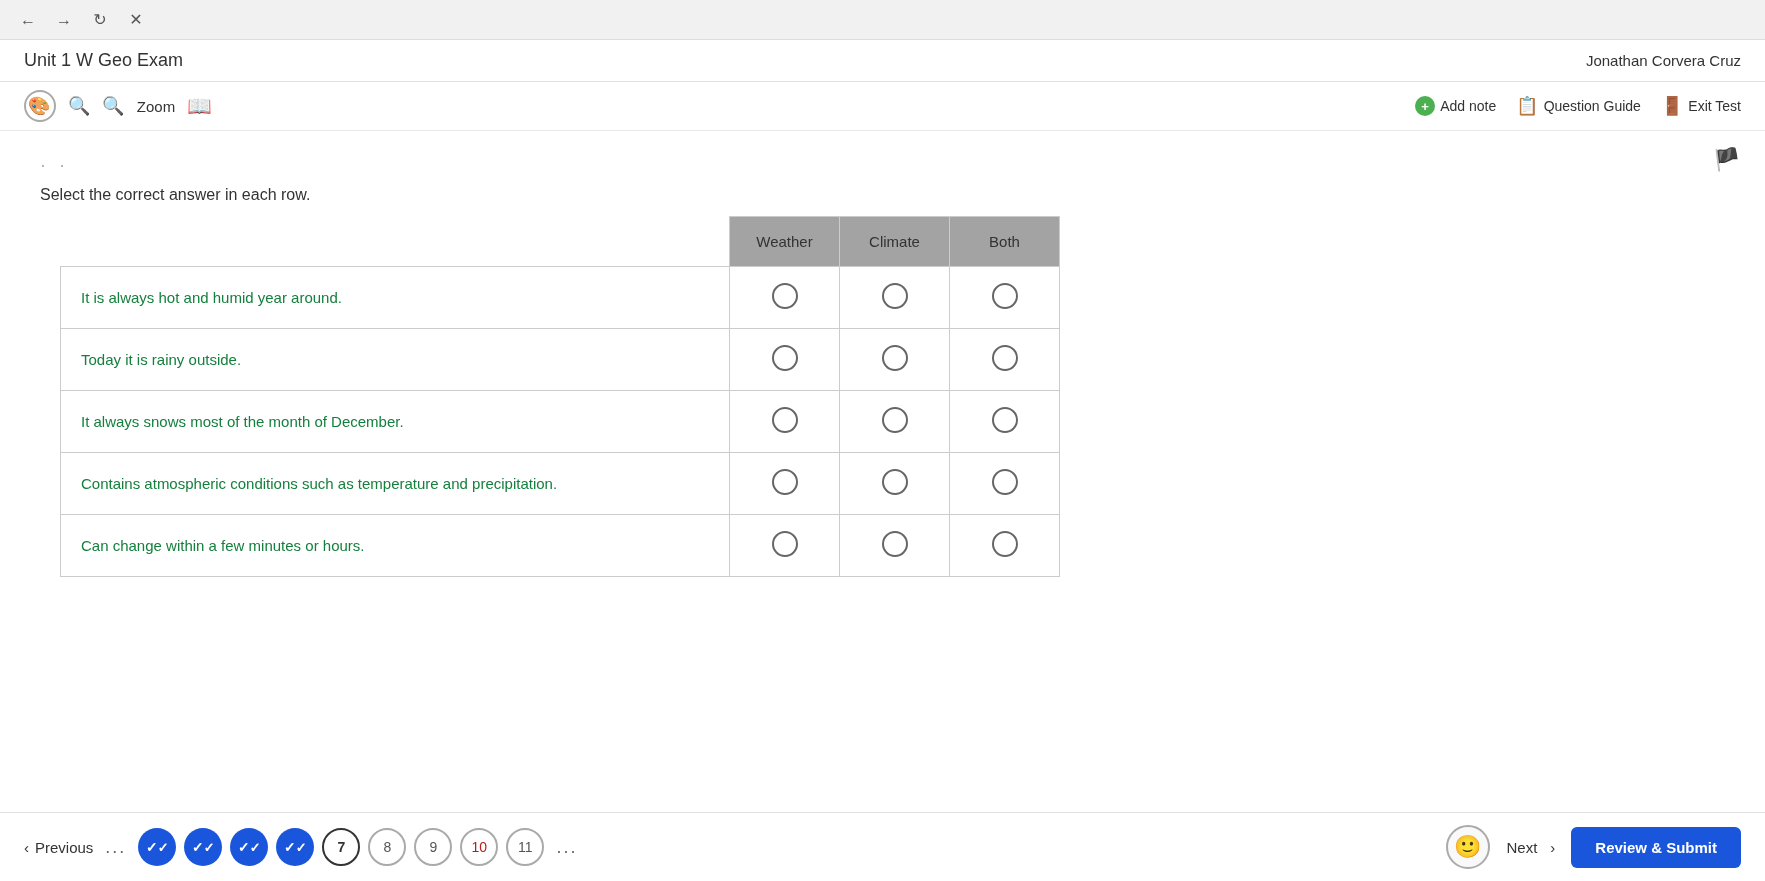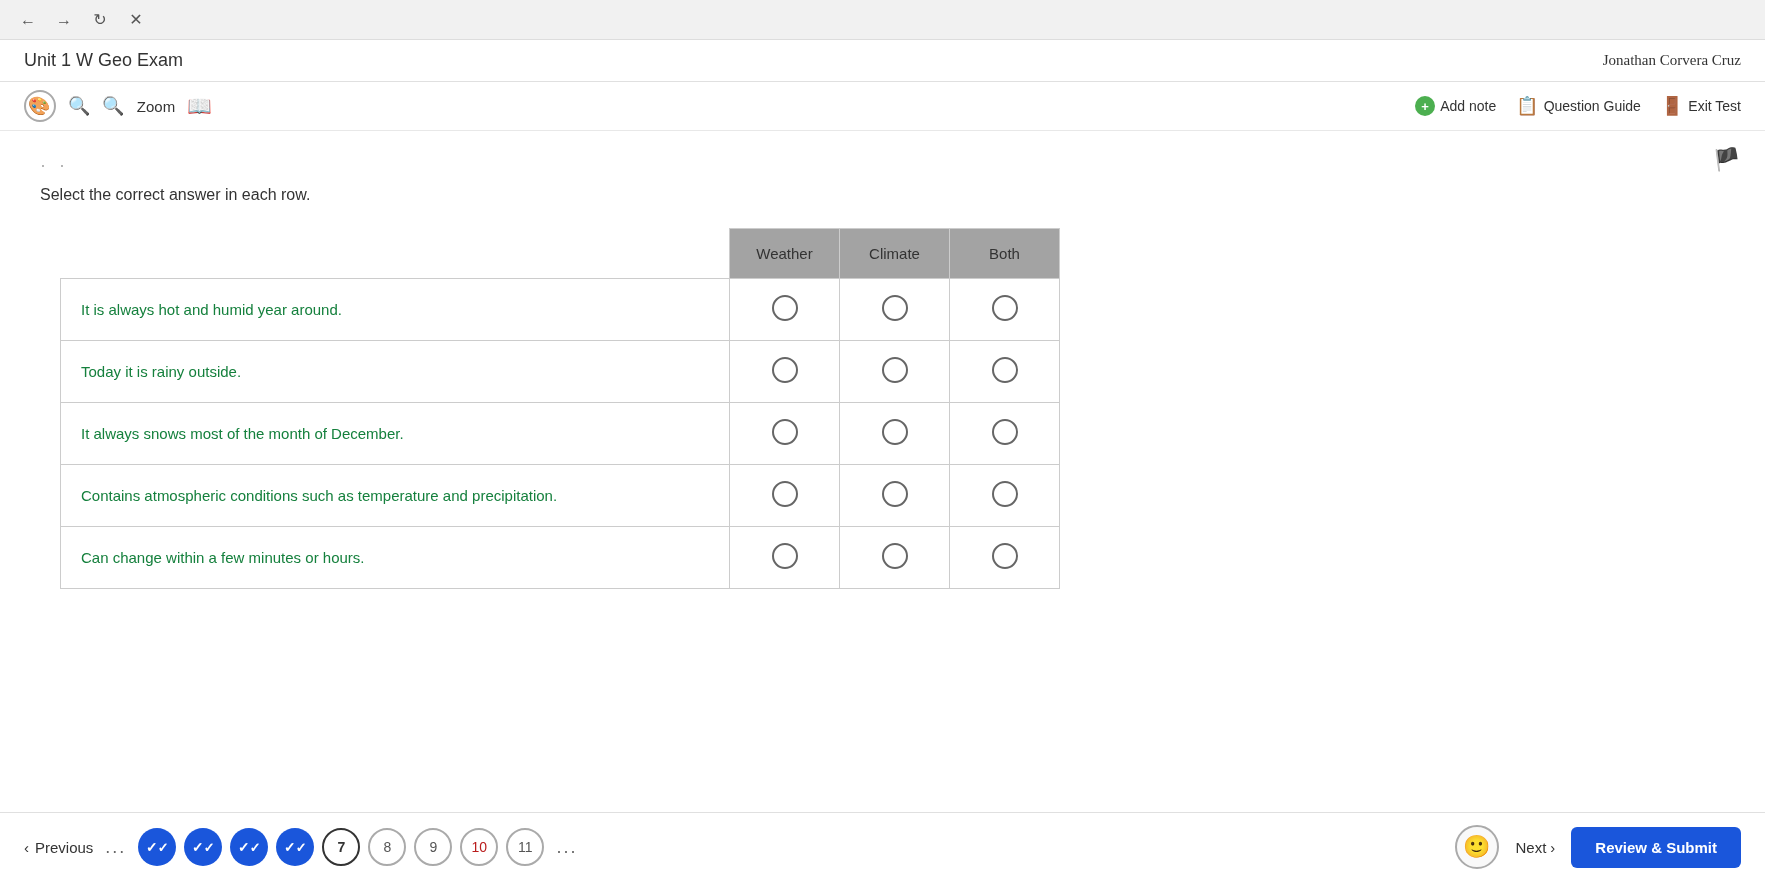--- a/index.html
+++ b/index.html
@@ -57,21 +57,20 @@
     .app-title {
       font-size: 18px;
       font-weight: 500;
       color: #333;
     }
 
     .toolbar-right {
       font-size: 15px;
       color: #333;
       font-weight: 500;
-      font-family: Liberation Serif, serif;
     }
 
     .zoom-bar {
       display: flex;
       align-items: center;
       padding: 8px 24px;
       border-bottom: 1px solid #e8e8e8;
       gap: 12px;
       background: #fff;
     }
@@ -122,21 +121,21 @@
     .dots-decoration {
       font-size: 18px;
       color: #aaa;
       margin-bottom: 10px;
       letter-spacing: 4px;
     }
 
     .question-instruction {
       font-size: 16px;
       color: #333;
-      margin-bottom: 24px;
+      margin-bottom: 12px;
     }
 
     .answer-table {
       width: 100%;
       max-width: 1000px;
       border-collapse: collapse;
       margin-left: 20px;
     }
 
     .answer-table thead th {
@@ -264,21 +263,21 @@
       border: 2px solid #aaa;
       display: flex; align-items: center; justify-content: center;
       font-size: 22px;
       cursor: pointer;
       background: #f9f9f9;
     }
 
     .next-btn {
       display: flex;
       align-items: center;
-      gap: 4px;
+      gap: 13px;
       font-size: 15px;
       color: #333;
       cursor: pointer;
       font-weight: 500;
     }
 
     .review-submit-btn {
       background: #1a56db;
       color: #ffffff;
       border: none;

